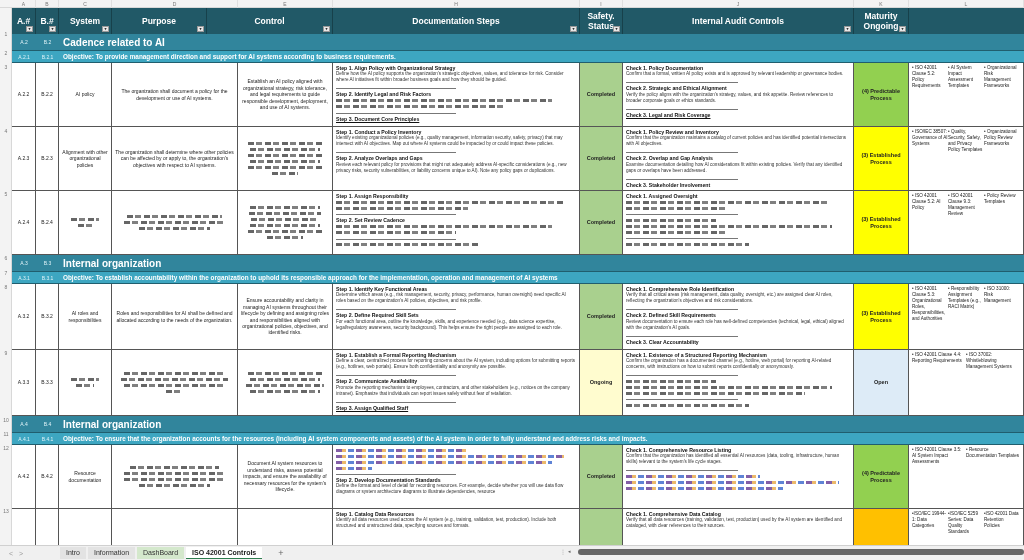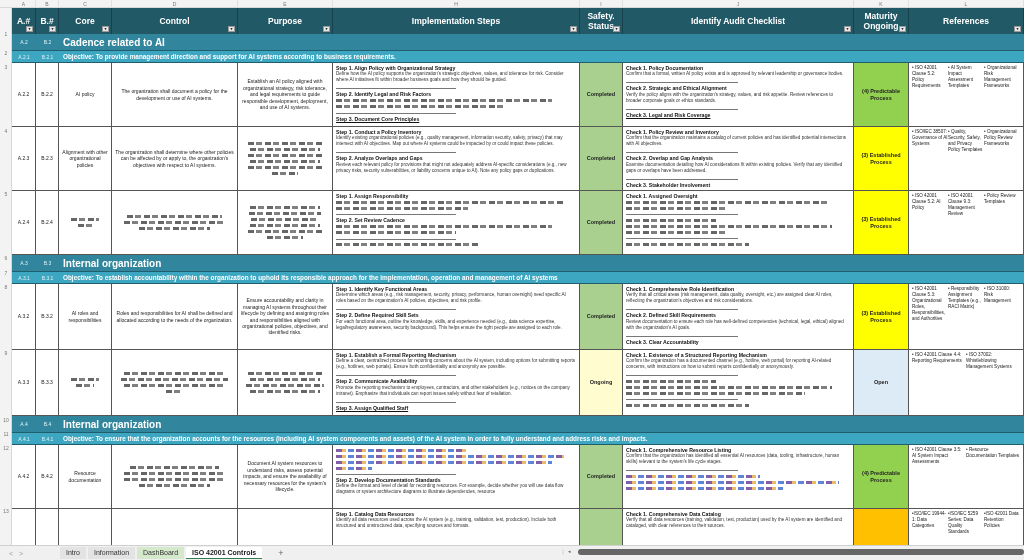--- a/index.html
+++ b/index.html
@@ -77,49 +77,45 @@
     <div class="hdr-row">
       <div class="hcell" style="width:24px">
           <span>A.#</span>
           <span class="filt">▾</span>
         </div>
       <div class="hcell" style="width:23px">
           <span>B.#</span>
           <span class="filt">▾</span>
         </div>
       <div class="hcell" style="width:53px">
-          <span>Core</span>
+          <span>System</span>
+          <span class="filt">▾</span>
+        </div>
+      <div class="hcell" style="width:95px">
+          <span>Purpose</span>
           <span class="filt">▾</span>
         </div>
       <div class="hcell" style="width:126px">
           <span>Control</span>
           <span class="filt">▾</span>
         </div>
-      <div class="hcell" style="width:95px">
-          <span>Purpose</span>
-          <span class="filt">▾</span>
-        </div>
       <div class="hcell" style="width:247px">
-          <span>Implementation Steps</span>
+          <span>Documentation Steps</span>
           <span class="filt">▾</span>
         </div>
       <div class="hcell" style="width:43px">
           <span>Safety. Status</span>
           <span class="filt">▾</span>
         </div>
       <div class="hcell" style="width:231px">
-          <span>Identify Audit Checklist</span>
+          <span>Internal Audit Controls</span>
           <span class="filt">▾</span>
         </div>
       <div class="hcell" style="width:55px">
           <span>Maturity Ongoing</span>
-          <span class="filt">▾</span>
-        </div>
-      <div class="hcell" style="width:115px">
-          <span>References</span>
           <span class="filt">▾</span>
         </div>
     </div>
 
     <div class="sec-row" style="top:26px">
       <span class="num" style="width:24px">A.2</span>
       <span class="num" style="width:23px">B.2</span>
       <span class="sec-title">Cadence related to AI</span>
     </div>
     <div class="obj-row" style="top:43px">

